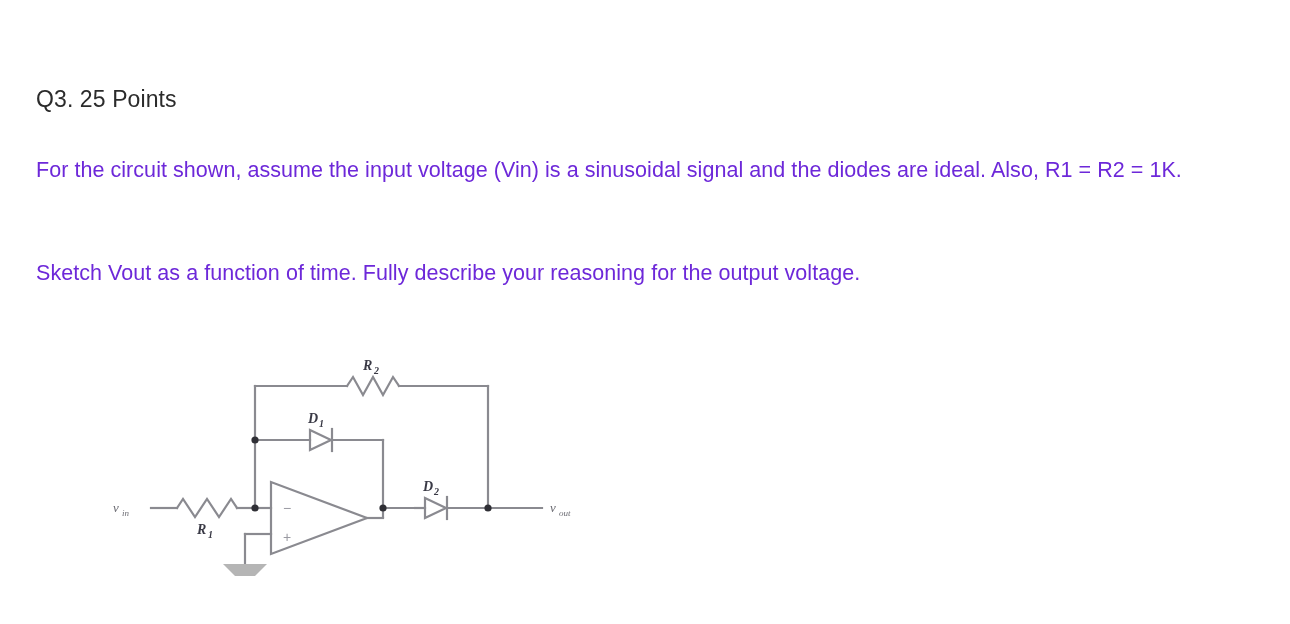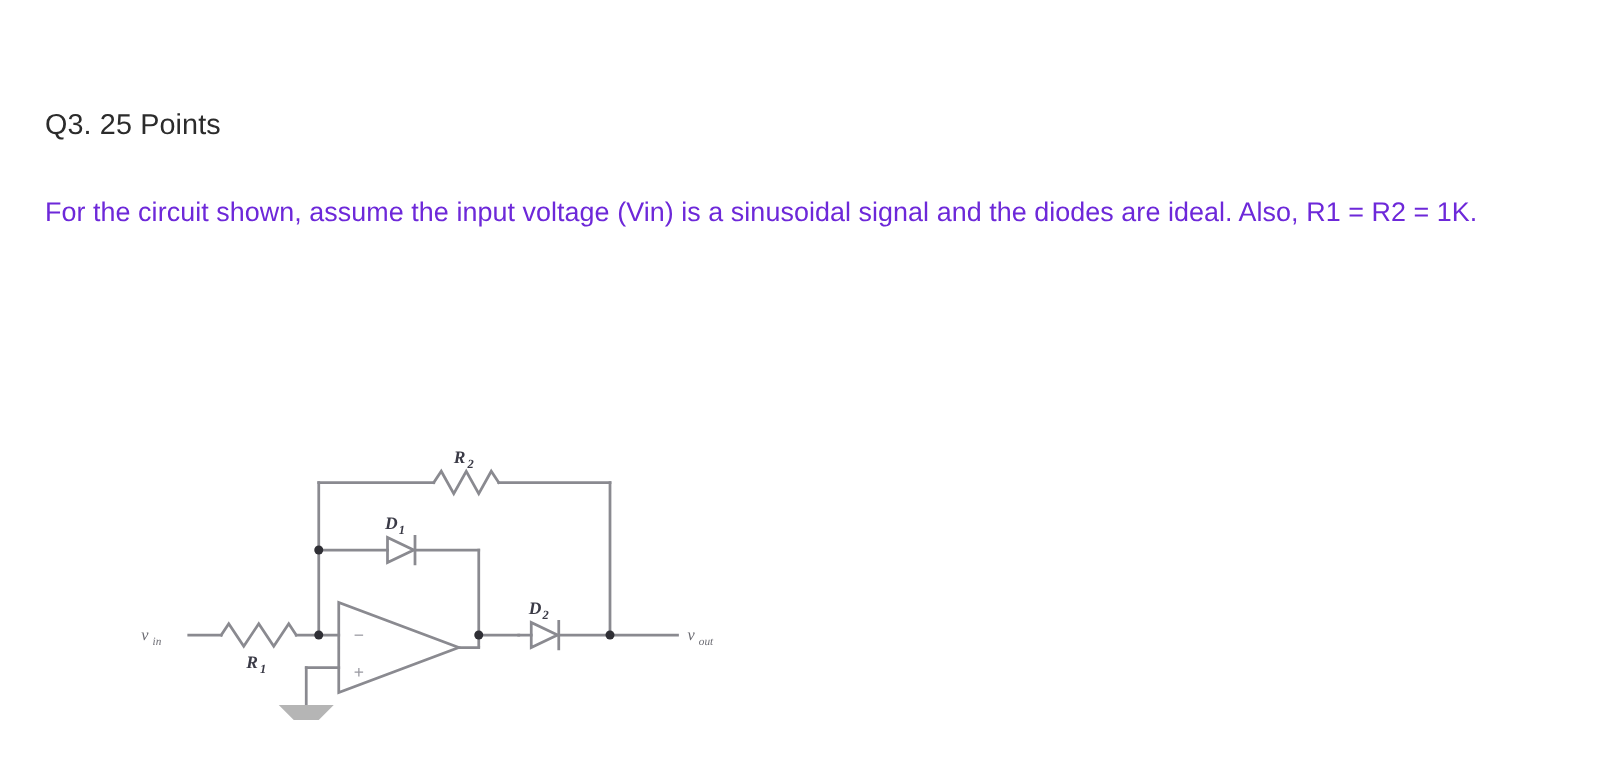--- a/index.html
+++ b/index.html
@@ -81,20 +81,21 @@
 </style>
 </head>
 <body>
 
 <div id="page">
 
   <div class="q-title">Q3. 25 Points</div>
 
   <div class="para para-1">For the circuit shown, assume the input voltage (Vin) is a sinusoidal signal and the diodes are ideal. Also, R1 = R2 = 1K.</div>
 
+  <div class="para para-2">Sketch Vout as a function of time. Fully describe your reasoning for the output voltage.</div>
 
   <div id="figure">
     <svg viewBox="0 0 510 235" xmlns="http://www.w3.org/2000/svg">
       <g stroke="#8a8a90" stroke-width="2.2" fill="none" stroke-linecap="square">
 
         <line x1="46" y1="156" x2="72" y2="156"></line>
 
         <polyline points="72,156 78,147 90,165 102,147 114,165 126,147 132,156"></polyline>
 
         <line x1="132" y1="156" x2="150" y2="156"></line>

